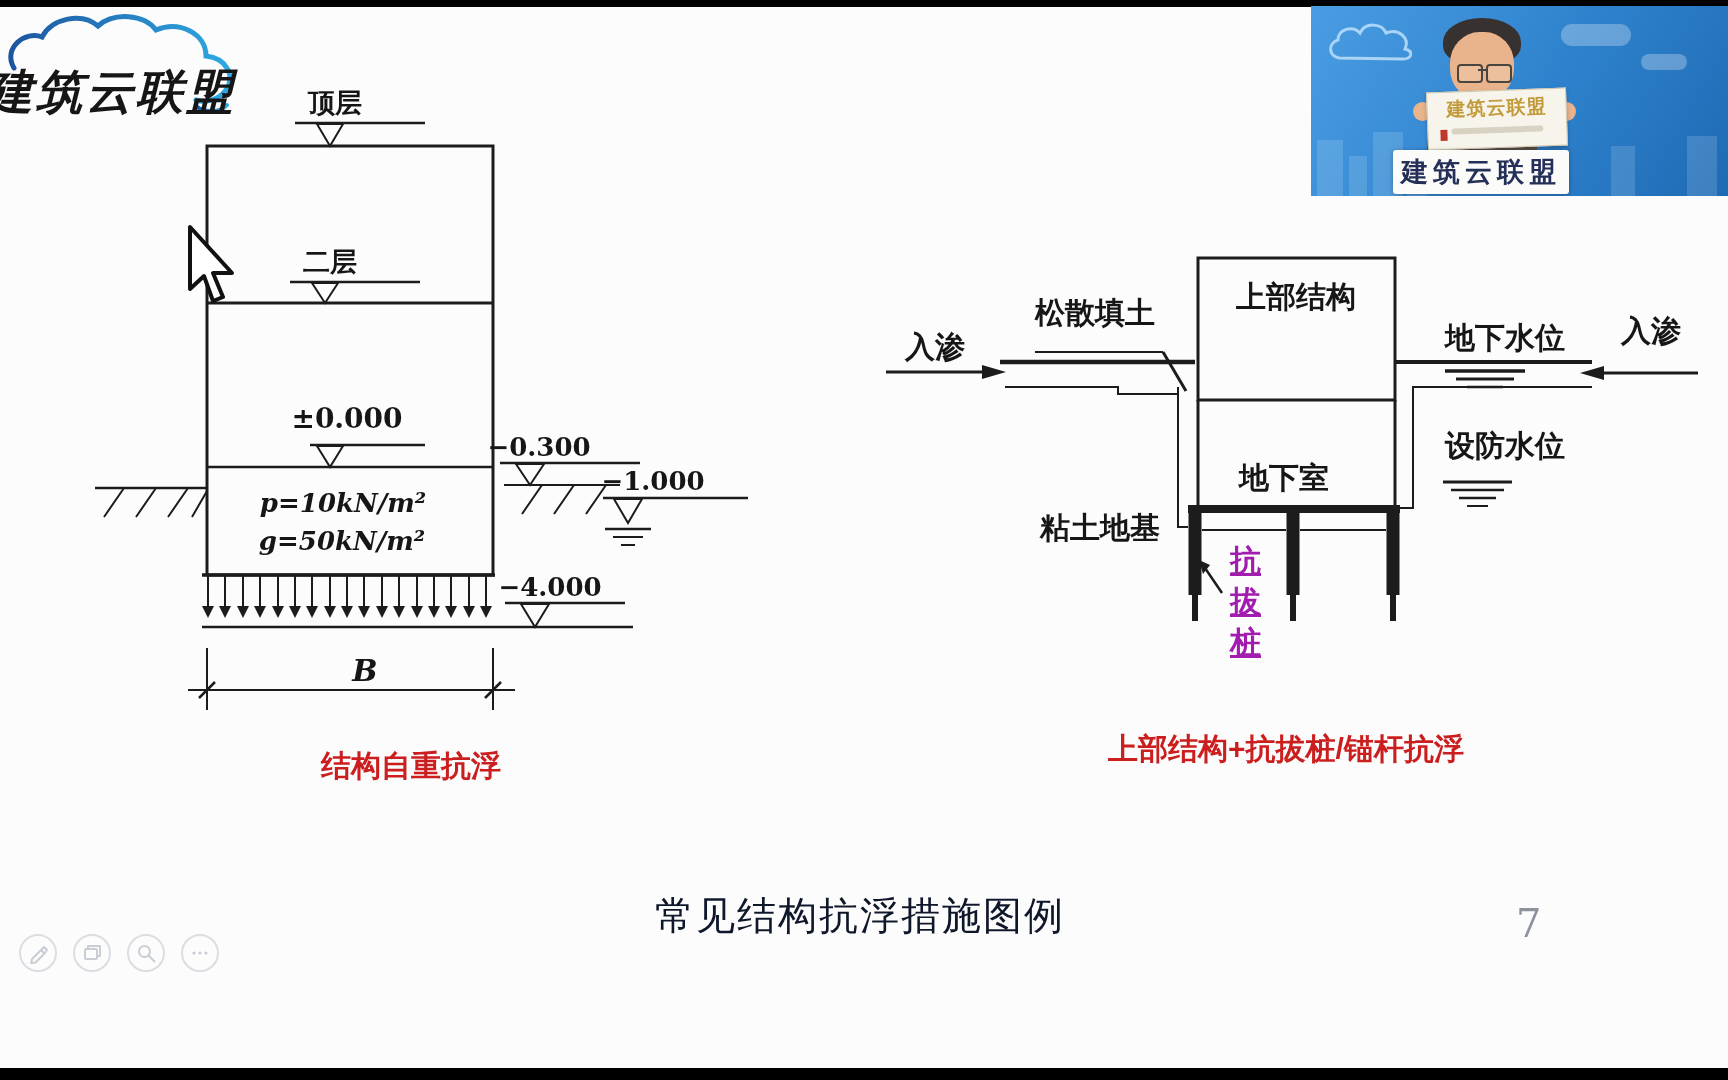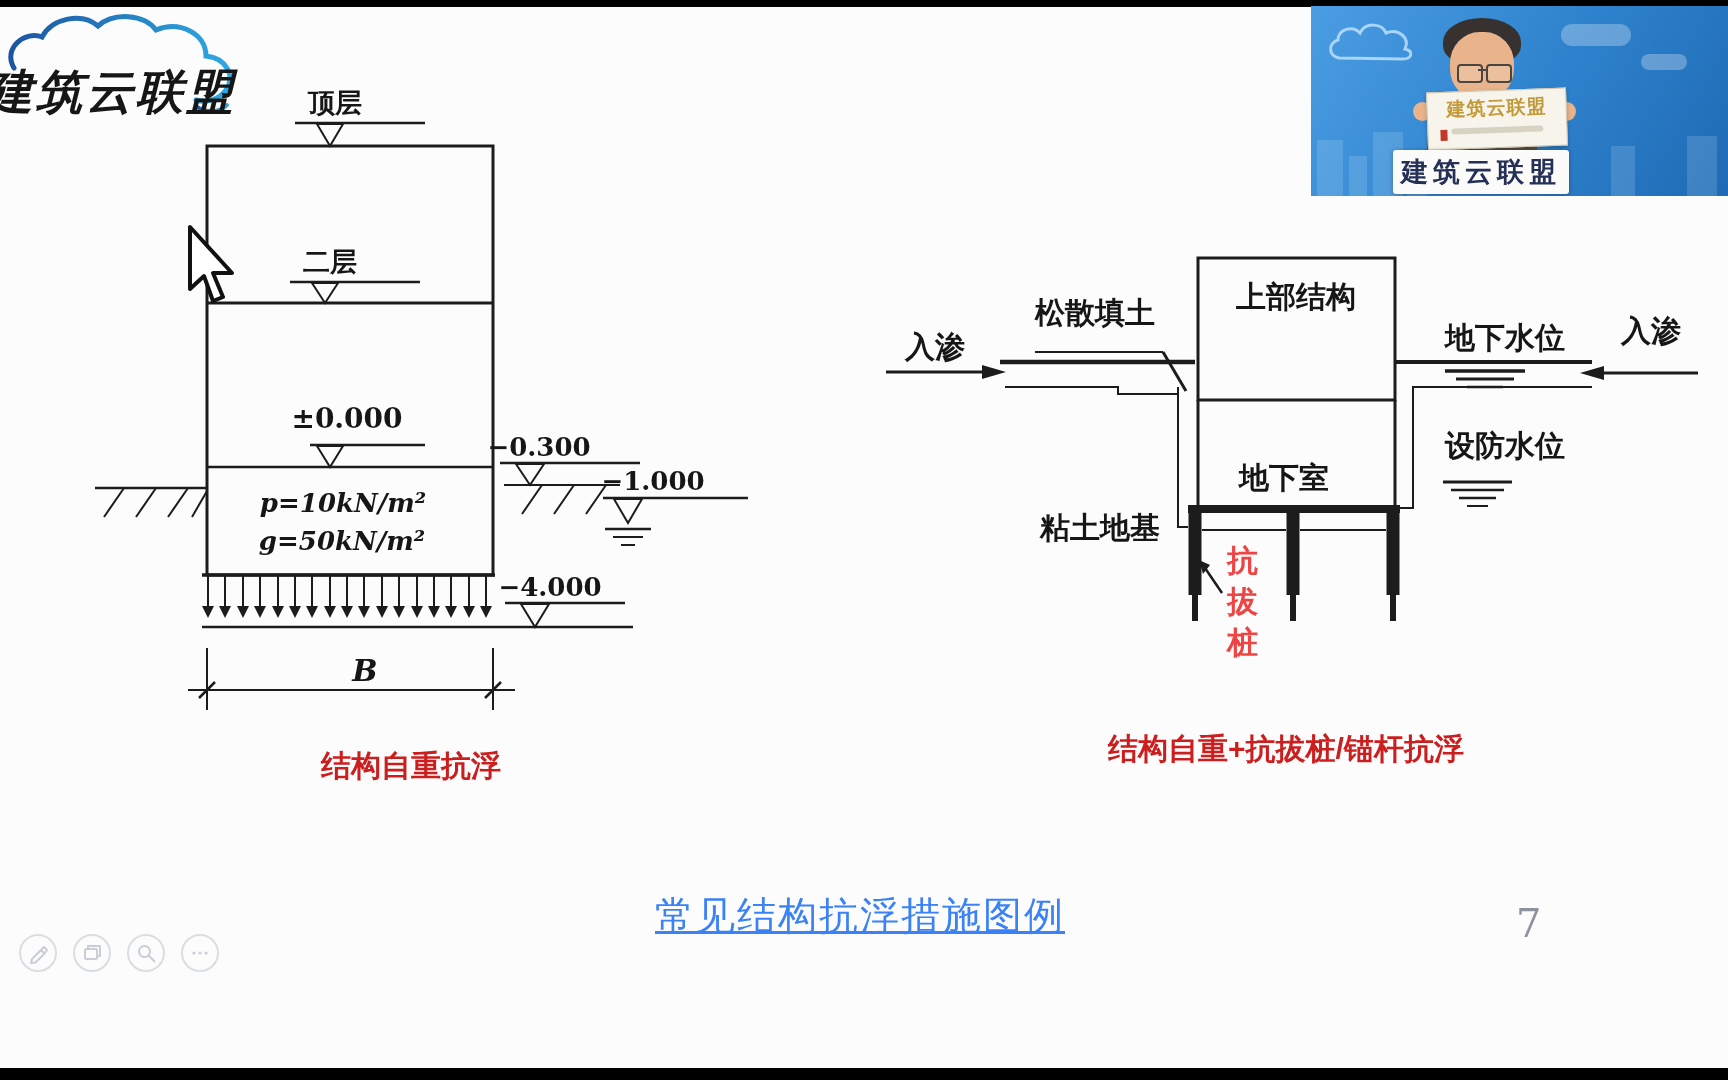--- a/index.html
+++ b/index.html
@@ -14,25 +14,25 @@
   .abs{position:absolute;}
   svg text{fill:#161616;}
   .cn-label{font-family:"Liberation Sans",sans-serif;font-weight:700;}
   .num-label{font-family:"DejaVu Serif",serif;font-weight:600;}
   .caption{
     position:absolute;transform:translateX(-50%);
     font:700 30px/1.2 "Liberation Sans",sans-serif;color:#cb1f1f;white-space:nowrap;
   }
   #slide-title{
     position:absolute;left:860px;top:893px;transform:translateX(-50%);
-    font:500 39px/1.2 "Liberation Sans",sans-serif;color:#3b82f6;letter-spacing:2px;white-space:nowrap;text-decoration:underline;
+    font:500 39px/1.2 "Liberation Sans",sans-serif;color:#0f172a;letter-spacing:2px;white-space:nowrap;
   }
   #pile-label{
-    position:absolute;left:1227px;top:541px;width:34px;text-align:left;
-    font:700 31px/1.32 "Liberation Sans",sans-serif;color:#ef4444;word-break:break-all;
+    position:absolute;left:1227px;top:541px;width:34px;text-align:right;
+    font:700 31px/1.32 "Liberation Sans",sans-serif;color:#a21caf;word-break:break-all;text-decoration:underline;
   }
   #page-number{
     position:absolute;left:1516px;top:903px;
     font:400 40px/1 "DejaVu Serif",serif;color:#8d939c;
   }
   
   #annot-toolbar{position:absolute;left:19px;top:934px;display:flex;gap:16px;}
   .tool-btn{
     width:38px;height:38px;border:2px solid #dadee2;border-radius:50%;
     display:flex;align-items:center;justify-content:center;background:transparent;box-sizing:border-box;
@@ -252,21 +252,21 @@
   <text class="cn-label" x="645" y="123" font-size="30" text-anchor="middle">地下水位</text>
   <text class="cn-label" x="791" y="116" font-size="30" text-anchor="middle">入渗</text>
   <text class="cn-label" x="645" y="231" font-size="30" text-anchor="middle">设防水位</text>
   <text class="cn-label" x="424" y="263" font-size="30" text-anchor="middle">地下室</text>
   <text class="cn-label" x="240" y="313" font-size="30" text-anchor="middle">粘土地基</text>
 </svg>
 
 <div id="pile-label">抗拔桩</div>
 
 <div class="caption" style="left:411px;top:748px">结构自重抗浮</div>
-<div class="caption" style="left:1286px;top:731px">结构自重+抗拔桩/锚杆抗浮</div>
+<div class="caption" style="left:1286px;top:731px">上部结构+抗拔桩/锚杆抗浮</div>
 
 <div id="slide-title">常见结构抗浮措施图例</div>
 
 <svg class="abs" style="left:185px;top:224px" width="52" height="82" viewBox="0 0 52 82">
   <path d="M5 3 L5 65 L19 52 L28 77 L38 73 L28 49 L47 49 Z" fill="#ffffff" stroke="#111111" stroke-width="4" stroke-linejoin="round"></path>
 </svg>
 
 <div id="annot-toolbar">
   <div class="tool-btn">
     <svg width="22" height="22" viewBox="0 0 22 22">

